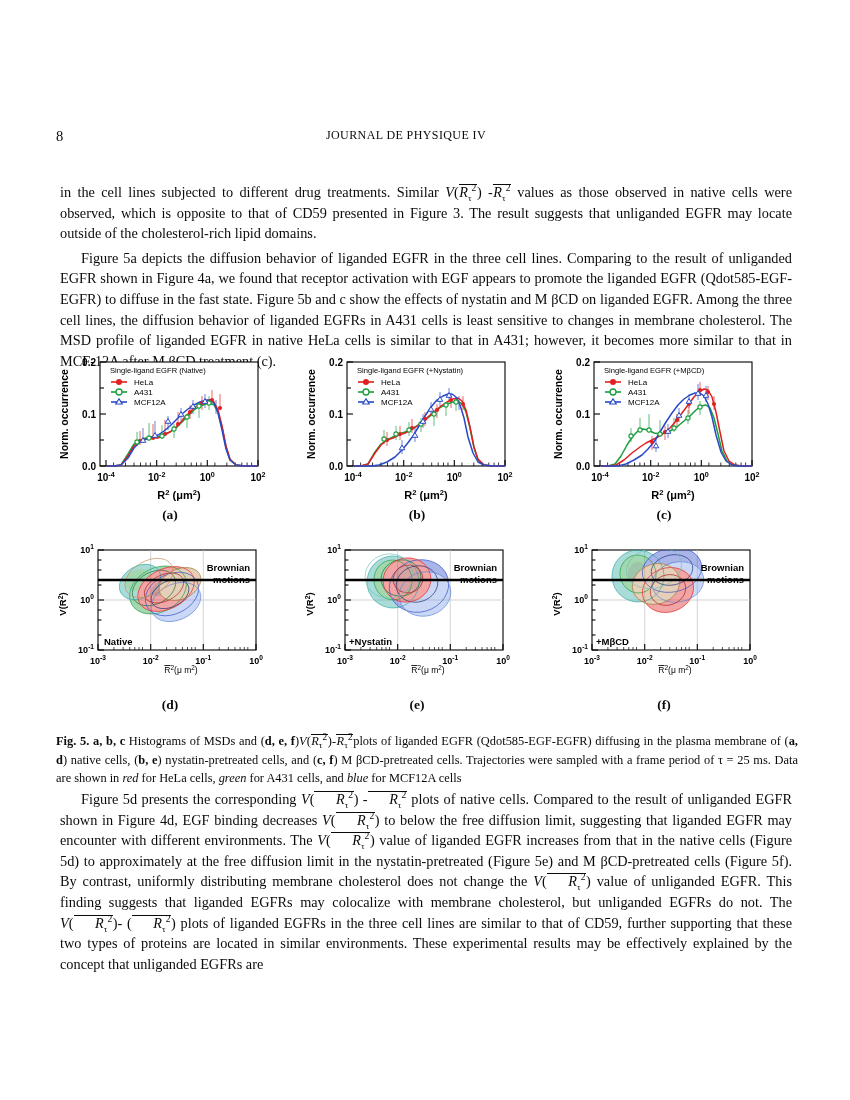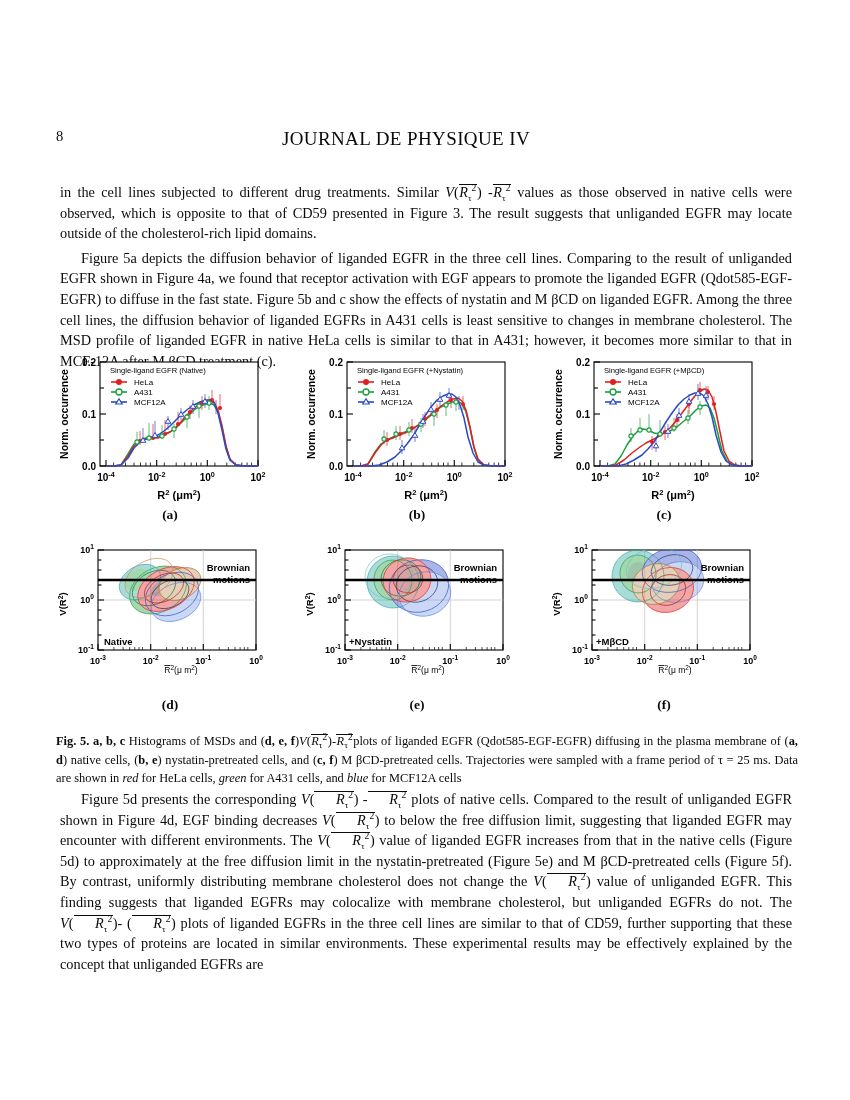--- a/index.html
+++ b/index.html
@@ -5,21 +5,21 @@
   html,body{margin:0;padding:0;background:#fff;}
   body{width:850px;height:1100px;position:relative;
        font-family:"Liberation Serif",serif;color:#0a0a0a;
        -webkit-font-smoothing:antialiased;}
   .page{position:absolute;inset:0;width:850px;height:1100px;overflow:hidden;}
 
   
   .runhead{position:absolute;left:56px;top:128px;width:740px;height:18px;}
   .folio{position:absolute;left:0;top:0;font-size:14.5px;}
   .journal{position:absolute;left:0;top:0;width:700px;text-align:center;
-           font-size:19px;letter-spacing:.4px;}
+           font-size:12px;letter-spacing:.4px;}
 
   
   .body-text{position:absolute;left:56px;width:740px;font-size:14.3px;
              line-height:20.6px;text-align:justify;}
   #para-top{top:178px;}
   #para-bottom{top:785px;}
   .para{margin:4px;}
   .para + .para{text-indent:21px;}
   .nowrap{white-space:nowrap;}
 

